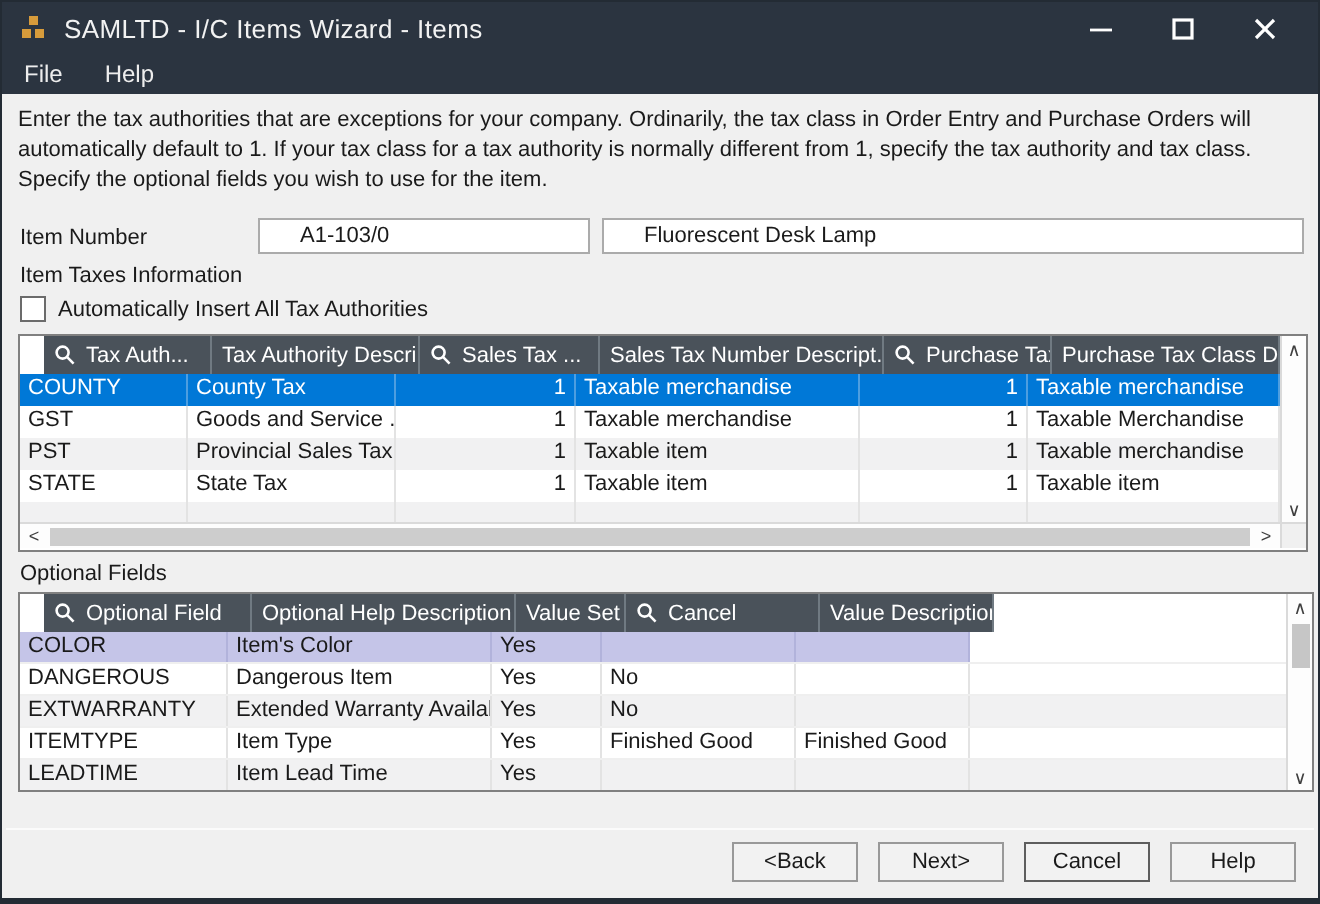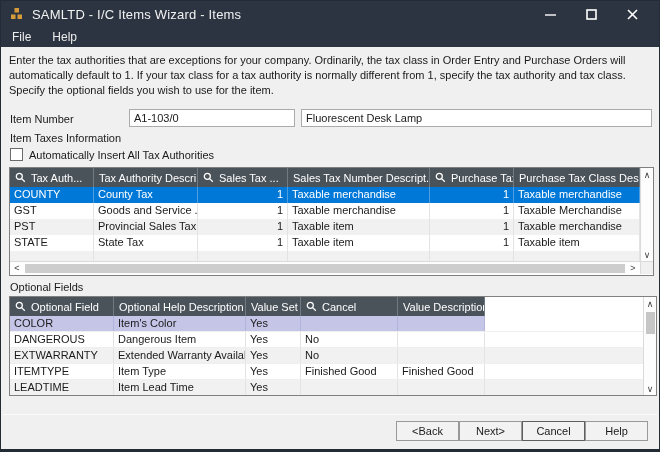--- a/index.html
+++ b/index.html
@@ -27,34 +27,34 @@
   
   .menubar {
     height: 20px; background: #2B3440; color: #EDEDED;
     display: flex; align-items: center; gap: 21px; padding-left: 11px; font-size: 12px;
   }
   
   .intro { position: absolute; left: 8px; top: 52px; width: 646px; line-height: 15px; }
   .lbl { position: absolute; }
   .field {
     position: absolute; height: 18px; background: #fff;
-    border: 1px solid #ABABAB; line-height: 16px; padding-left: 4px;
+    border: 1px solid #ABABAB; line-height: 16px; padding-left: 20px;
     white-space: nowrap; overflow: hidden;
   }
   .chk-row { position: absolute; left: 9px; top: 147px; display: flex; align-items: center; gap: 6px; }
   .chk { width: 13px; height: 13px; background: #fff; border: 1px solid #6B6B6B; display: inline-block; }
   
   .grid {
     position: absolute; left: 8px; background: #fff;
     border: 1px solid #808080;
     display: grid;
   }
   .t1 { top: 166px; width: 645px; height: 109px; grid-template-columns: 1fr 13px; grid-template-rows: 19px 74px 13px; }
   .t2 { top: 295px; width: 648px; height: 100px; grid-template-columns: 1fr 13px; grid-template-rows: 19px 79px; }
-  .t-head { display: flex; background: #a21caf; overflow: hidden; }
+  .t-head { display: flex; background: #a21caf; overflow: hidden; margin-left: 12px; }
   .hcell {
     background: #4A525A; color: #fff; display: flex; align-items: center;
     padding-left: 5px; border-right: 1px solid #707A82;
     white-space: nowrap; overflow: hidden; flex-shrink: 0;
   }
   .hcell svg { margin-right: 5px; flex-shrink: 0; }
   .t-body { overflow: hidden; background: #fff; }
   .trow { display: flex; height: 16px; background: #f97316; }
   .trow.stripe .cell, .trow.stripe .spacer { background: #F1F1F2; }
   .t2 .trow { border-bottom: 1px solid #EFEFEF; height: 16px; }
@@ -78,21 +78,21 @@
   .vthumb { width: 9px; height: 22px; background: #C6C6C6; margin-top: 2px; }
   .hscroll {
     grid-row: 3; grid-column: 1; border-top: 1px solid #DADADA; background: #FDFDFD;
     display: flex; align-items: center; font-size: 9px; color: #3F3F3F;
   }
   .hs-arrow { width: 14px; text-align: center; }
   .hthumb { flex: 1; height: 9px; background: #CDCDCD; margin: 0 1px; }
   .corner { grid-row: 3; grid-column: 2; background: #F0F0F0; border-top: 1px solid #DADADA; border-left: 1px solid #DADADA; }
   
   .separator { position: absolute; left: 2px; top: 413px; width: 654px; height: 1px; background: #DCDCDC; border-bottom: 1px solid #FBFBFB; }
-  .btn-row { position: absolute; top: 420px; right: 11px; display: flex; }
+  .btn-row { position: absolute; top: 420px; right: 11px; display: flex; gap: 10px; }
   .btn {
     width: 63px; height: 20px; background: #F2F2F2; border: 1px solid #999;
     font-family: "Liberation Sans", sans-serif; font-size: 11px; color: #1a1a1a;
     display: flex; align-items: center; justify-content: center; cursor: default;
   }
   .btn.default { border-color: #5E5E5E; }
 </style>
 </head>
 <body>
 

